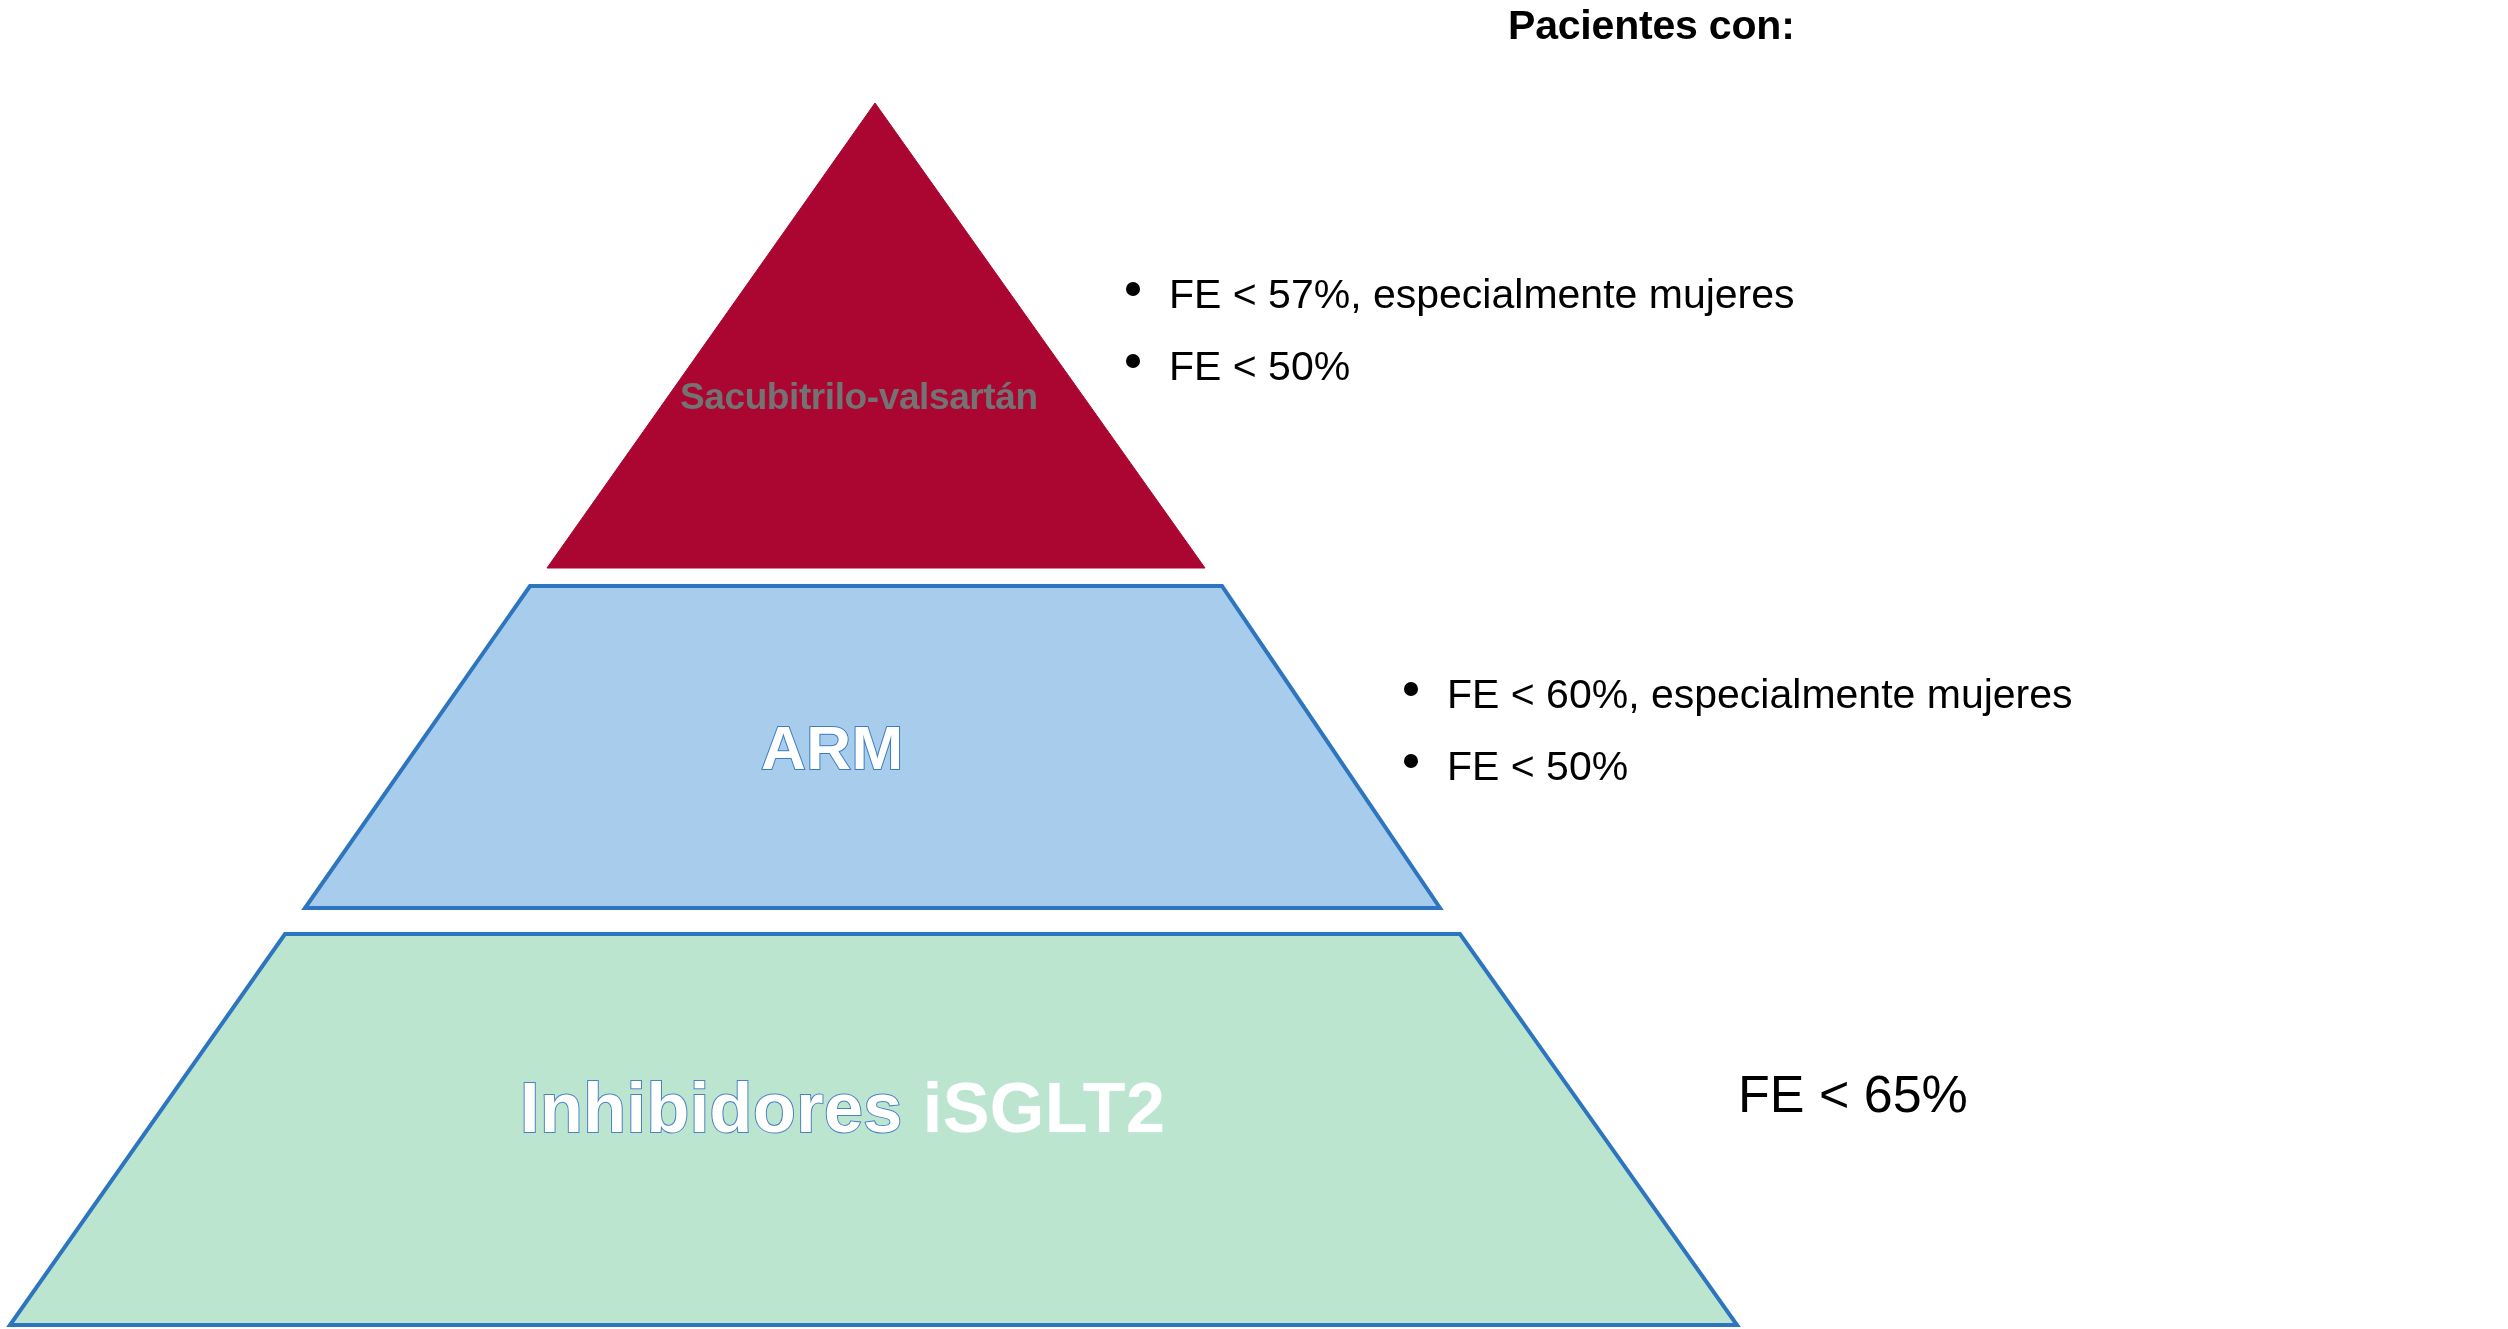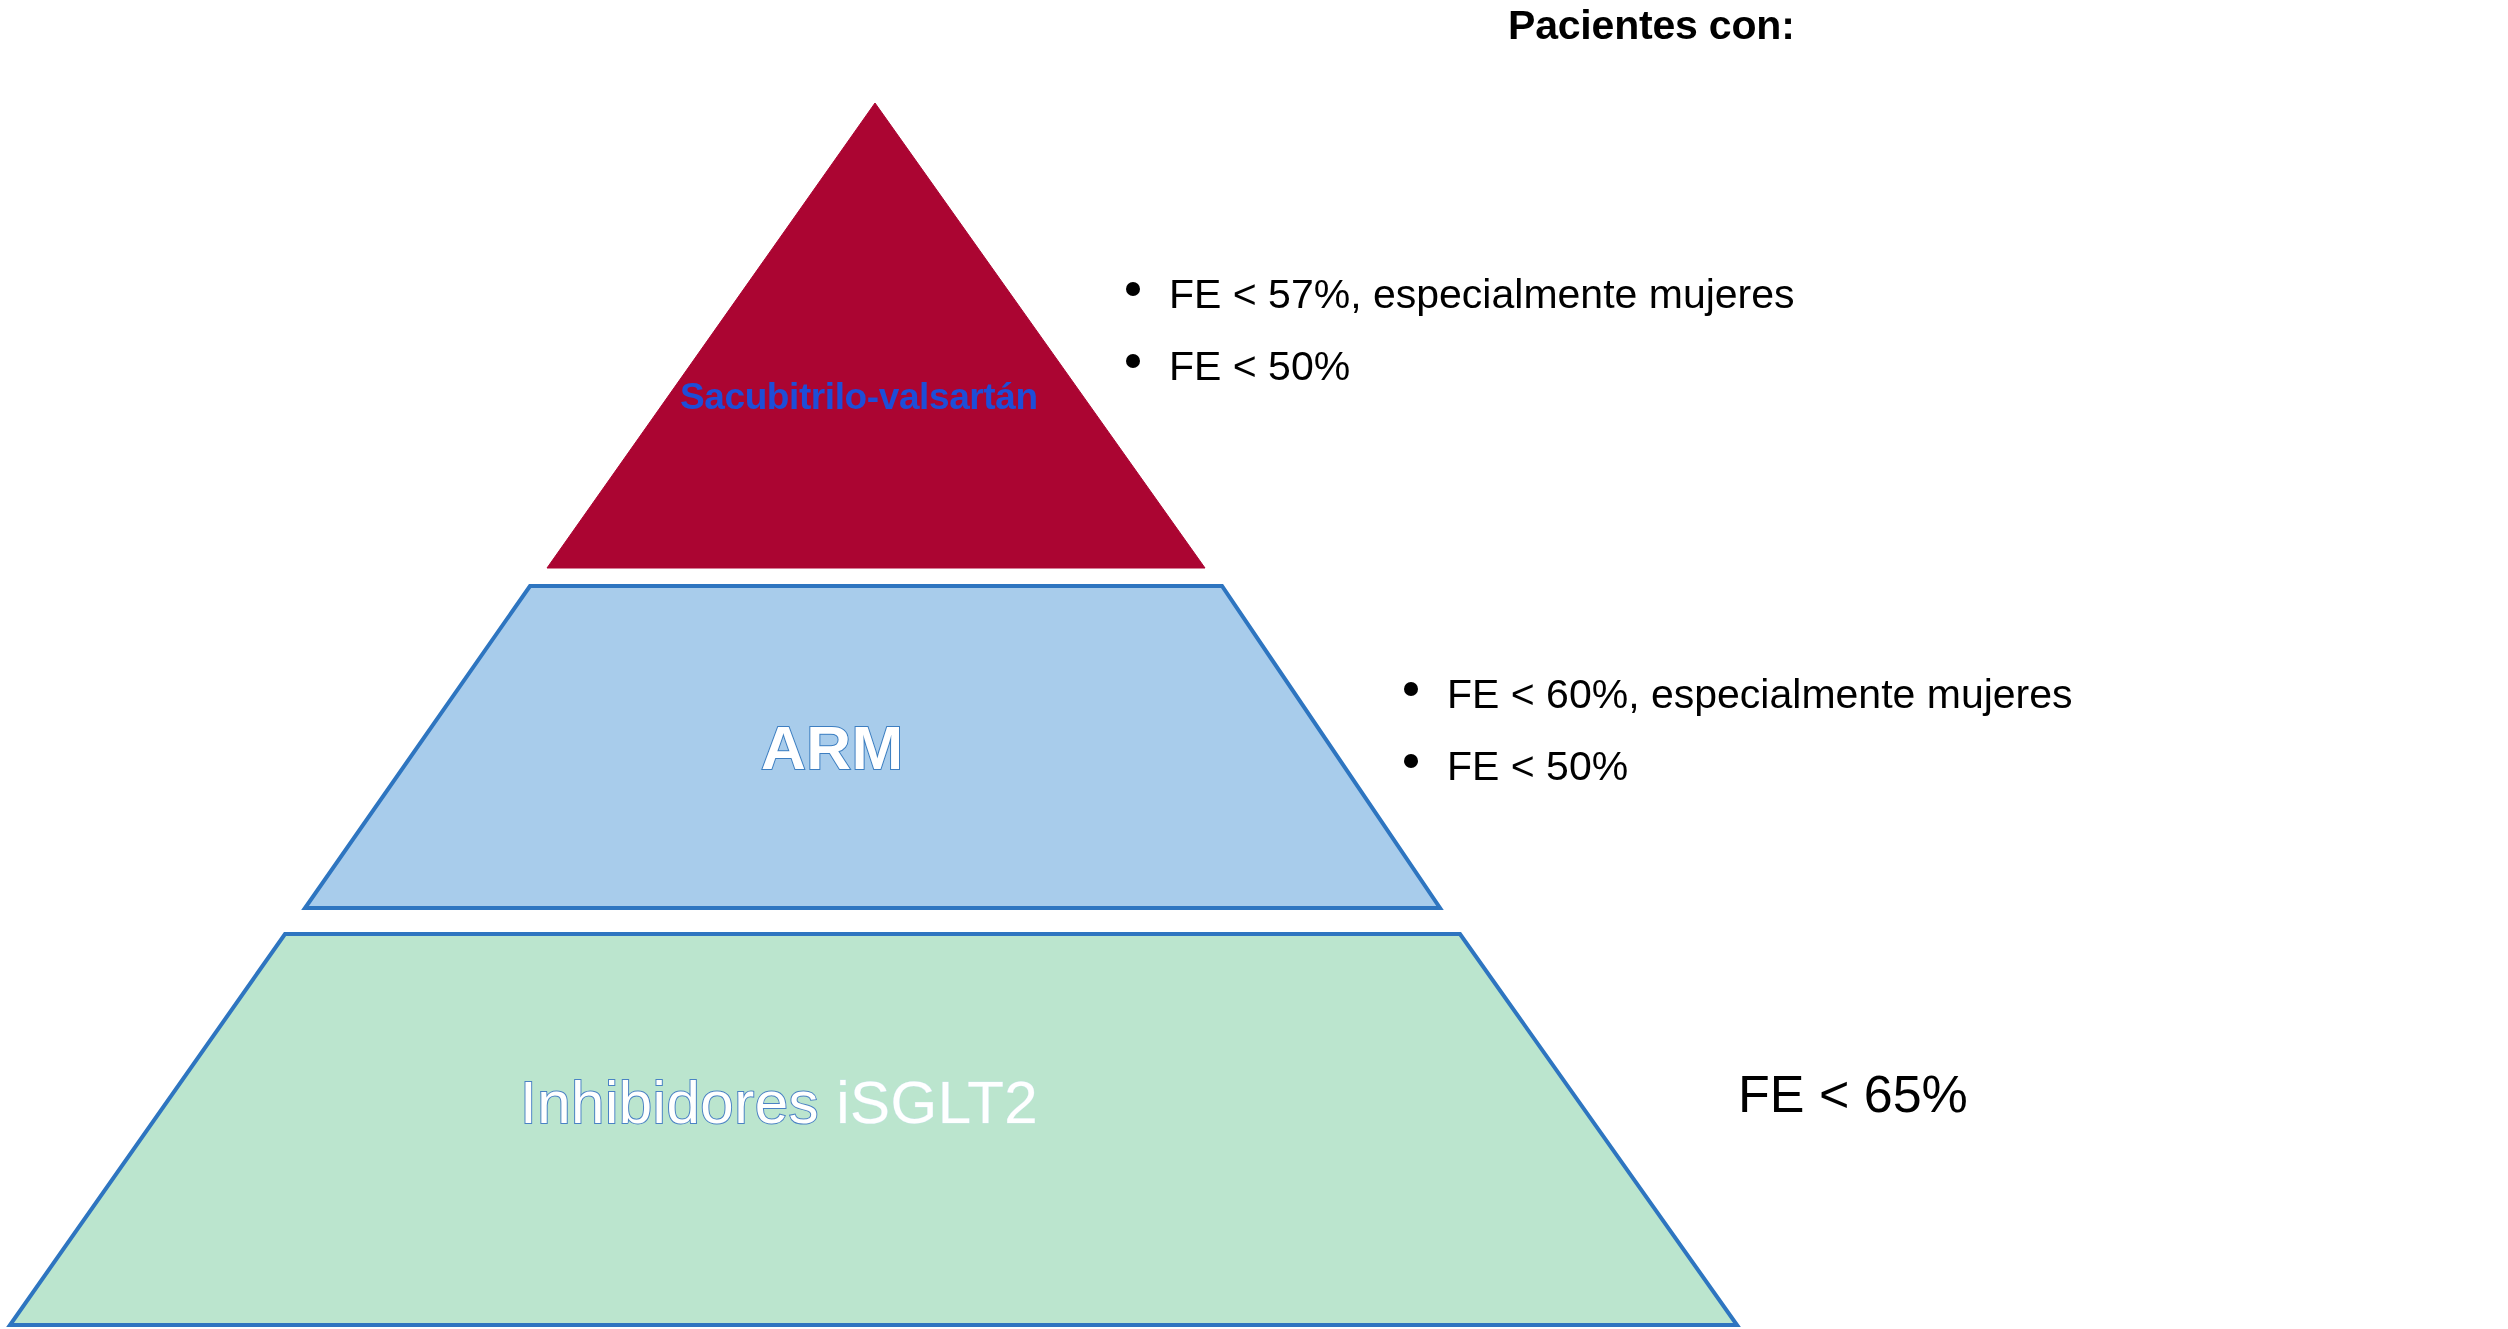--- a/index.html
+++ b/index.html
@@ -46,39 +46,39 @@
   .tier-label {
     position: absolute;
     white-space: nowrap;
     pointer-events: none;
   }
   .label-top {
     left: 680px;
     top: 376px;
     font-size: 37px;
     font-weight: bold;
-    color: #1d4ed8;
+    color: #737373;
     letter-spacing: -0.4px;
   }
   .label-mid {
     left: 761px;
     top: 712px;
     font-size: 62px;
     font-weight: bold;
     color: #ffffff;
     letter-spacing: 0.5px;
     -webkit-text-stroke: 2px #3d7fc1;
     paint-order: stroke fill;
     text-shadow: 0 0 1px #3d7fc1;
   }
   .label-bot {
     left: 520px;
     top: 1068px;
-    font-size: 60px;
-    font-weight: normal;
+    font-size: 70px;
+    font-weight: bold;
     letter-spacing: 0.5px;
     text-align: right;
   }
   .label-bot .outlined {
     color: #ffffff;
     -webkit-text-stroke: 2px #4a82c4;
     paint-order: stroke fill;
   }
   .label-bot .plain {
     color: #ffffff;

